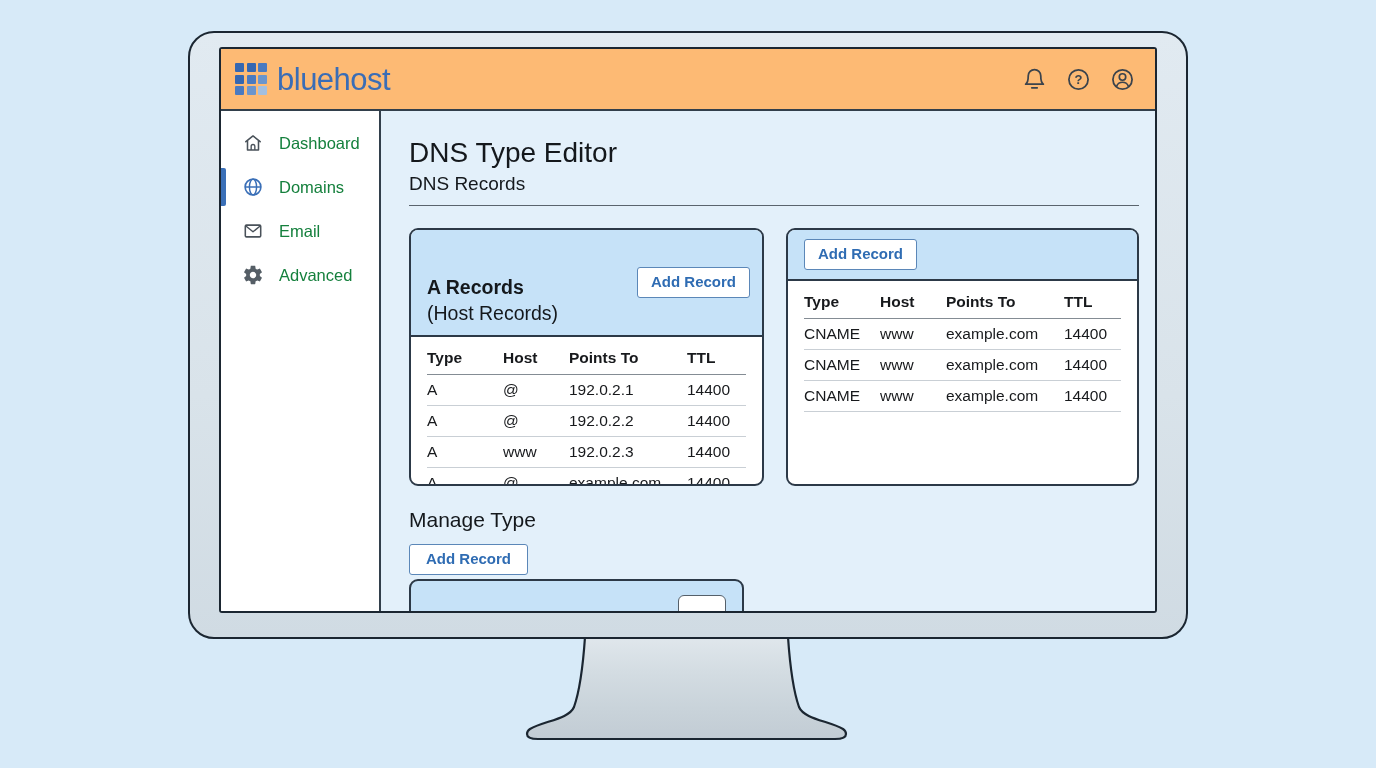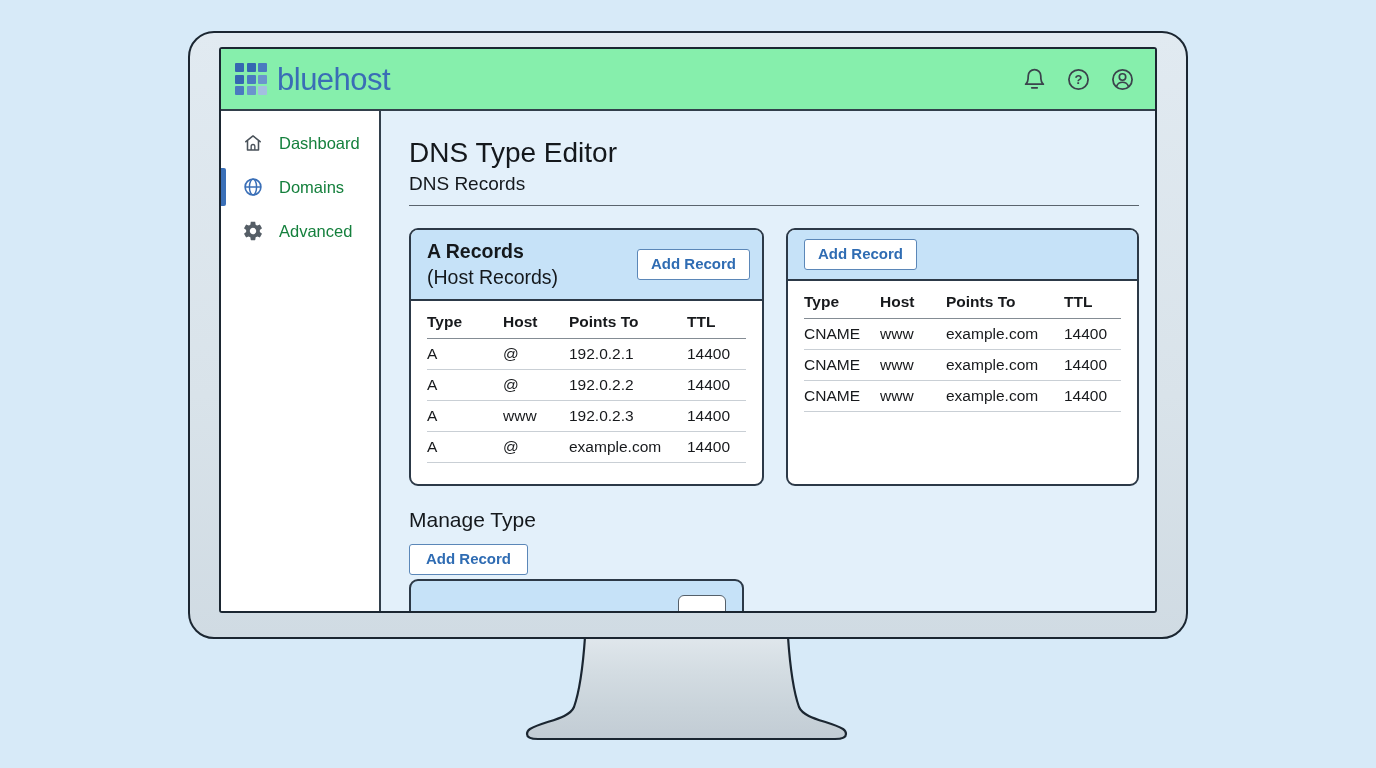--- a/index.html
+++ b/index.html
@@ -34,21 +34,21 @@
     overflow:hidden;
     display:flex; flex-direction:column;
   }
 
   
   .app-header {
     height:62px; flex:0 0 62px;
     display:flex; align-items:center;
     padding:0 20px 0 14px;
     border-bottom:2px solid #323f4b;
-    background:#86efac;
+    background:#fdba74;
   }
   .logo { display:flex; align-items:center; gap:10px; cursor:pointer; }
   .logo-grid {
     display:grid; grid-template-columns:repeat(3,9px);
     grid-auto-rows:9px; gap:2.5px;
   }
   .logo-grid i { display:block; border-radius:1px; }
   .sq1{background:#3567b1} .sq2{background:#3567b1} .sq3{background:#4a7ac0}
   .sq4{background:#3567b1} .sq5{background:#4a7ac0} .sq6{background:#6b95cd}
   .sq7{background:#4a7ac0} .sq8{background:#6b95cd} .sq9{background:#a3bfe0}
@@ -104,21 +104,21 @@
   .card-a { width:355px; }
   .card-cname { width:353px; }
   .card-header {
     background:#c6e2f8;
     border-bottom:2px solid #2c3947;
     padding:9px 12px 9px 16px;
     display:flex; align-items:center; justify-content:space-between;
     flex:0 0 auto;
   }
   .card-title { font-size:19.5px; line-height:1.3; }
-  .card-title .t1 { font-weight:700; display:block; }
+  .card-title .t1 { font-weight:700; display:block;margin-top:36px; }
   .card-title .t2 { font-weight:400; display:block; }
   .btn {
     background:#fff;
     border:1.5px solid #5b87b8;
     border-radius:3px;
     color:#2f6cb3;
     font-family:"Liberation Sans", sans-serif;
     font-size:15px; font-weight:700;
     padding:6px 13px;
     cursor:pointer;
@@ -229,20 +229,27 @@
         <div class="side-item active">
           <svg class="sicon" viewBox="0 0 24 24">
             <circle cx="12" cy="12" r="8.6" fill="none" stroke="#3a6fb7" stroke-width="1.8"></circle>
             <ellipse cx="12" cy="12" rx="3.9" ry="8.6" fill="none" stroke="#3a6fb7" stroke-width="1.6"></ellipse>
             <line x1="3.4" y1="12" x2="20.6" y2="12" stroke="#3a6fb7" stroke-width="1.6"></line>
           </svg>
           <span class="side-label">Domains</span>
         </div>
         <div class="side-item">
           <svg class="sicon" viewBox="0 0 24 24">
+            <rect x="3.6" y="5.6" width="16.8" height="12.8" rx="1.3" fill="none" stroke="#4a525a" stroke-width="1.7"></rect>
+            <path d="M4.2 6.6 L12 12.8 L19.8 6.6" fill="none" stroke="#4a525a" stroke-width="1.6" stroke-linejoin="round"></path>
+          </svg>
+          <span class="side-label">Email</span>
+        </div>
+        <div class="side-item">
+          <svg class="sicon" viewBox="0 0 24 24">
             <path fill-rule="evenodd" fill="#555e66" d="M19.43 12.98c.04-.32.07-.64.07-.98s-.03-.66-.07-.98l2.11-1.65c.19-.15.24-.42.12-.64l-2-3.46c-.12-.22-.39-.3-.61-.22l-2.49 1c-.52-.4-1.08-.73-1.69-.98l-.38-2.65C14.46 2.18 14.25 2 14 2h-4c-.25 0-.46.18-.49.42l-.38 2.65c-.61.25-1.17.59-1.69.98l-2.49-1c-.23-.09-.49 0-.61.22l-2 3.46c-.13.22-.07.49.12.64l2.11 1.65c-.04.32-.07.65-.07.98s.03.66.07.98l-2.11 1.65c-.19.15-.24.42-.12.64l2 3.46c.12.22.39.3.61.22l2.49-1c.52.4 1.08.73 1.69.98l.38 2.65c.03.24.24.42.49.42h4c.25 0 .46-.18.49-.42l.38-2.65c.61-.25 1.17-.59 1.69-.98l2.49 1c.23.09.49 0 .61-.22l2-3.46c.12-.22.07-.49-.12-.64l-2.11-1.65zM12 15.5c-1.93 0-3.5-1.57-3.5-3.5s1.57-3.5 3.5-3.5 3.5 1.57 3.5 3.5-1.57 3.5-3.5 3.5z"></path>
           </svg>
           <span class="side-label">Advanced</span>
         </div>
       </nav>
 
       <div class="main">
         <h1 class="page-title">DNS Type Editor</h1>
         <div class="section-title">DNS Records</div>
         <div class="divider"></div>

